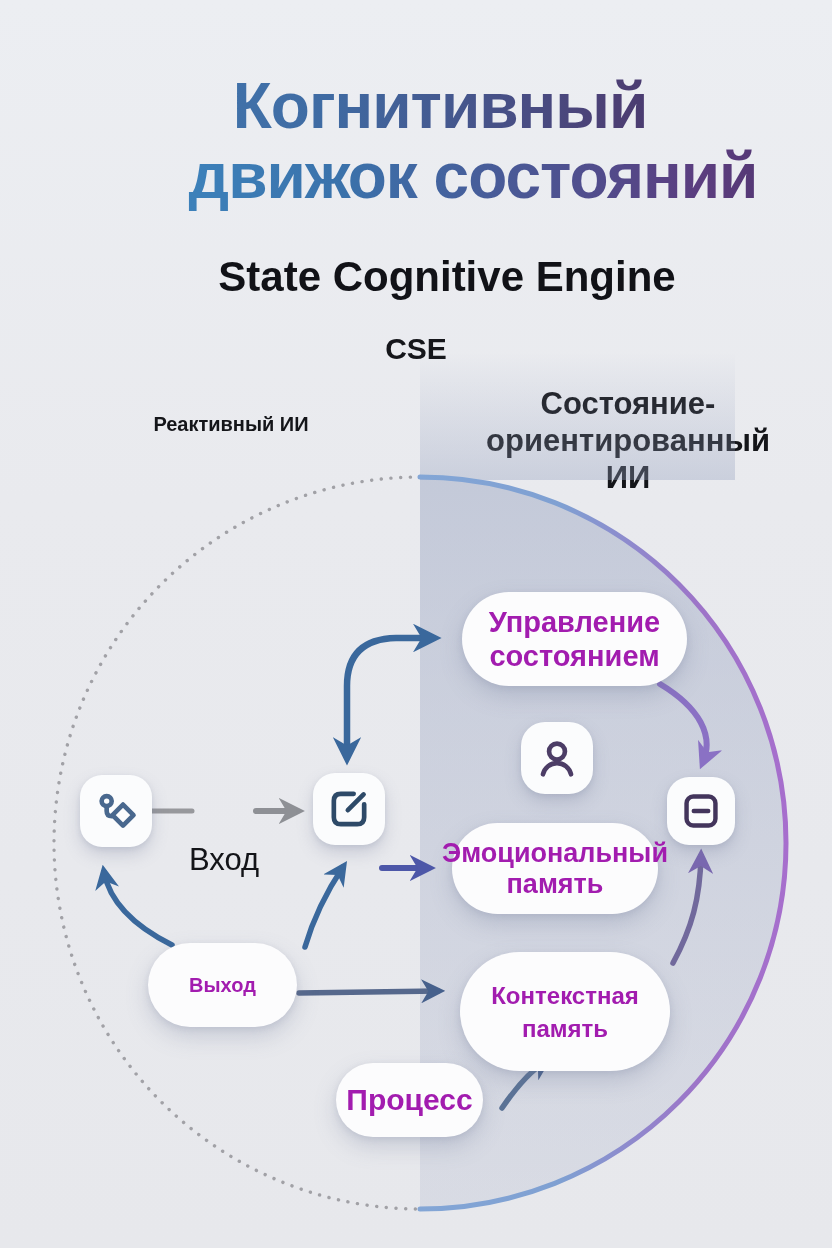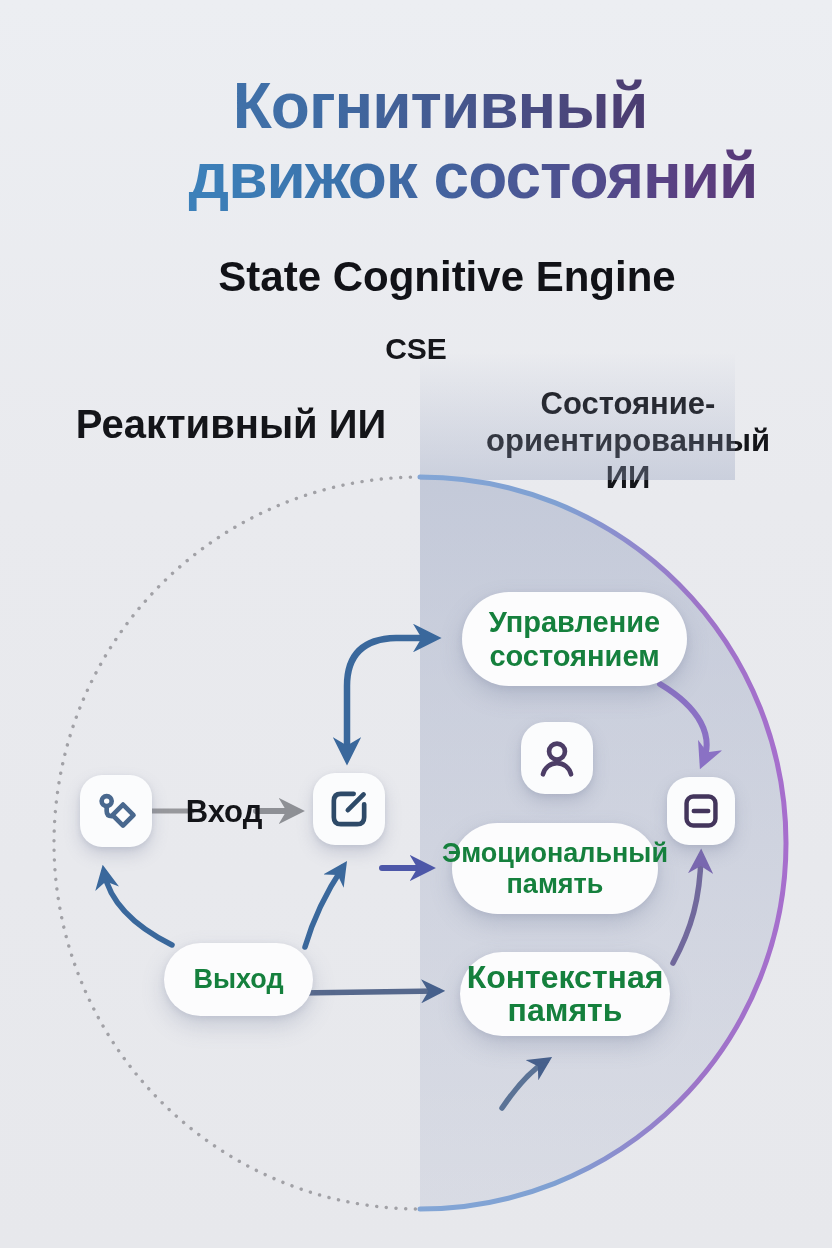--- a/index.html
+++ b/index.html
@@ -15,33 +15,33 @@
     left:0;width:832px;font-weight:700;font-size:64px;line-height:80px;
     letter-spacing:-1px;text-align:center;
     -webkit-background-clip:text;background-clip:text;color:transparent;padding-left:24px;
   }
   .title-line1{top:66px;background-image:linear-gradient(90deg,#4279b1 12%,#3f6ba3 38%,#4c3f74 72%,#432f60 92%);}
   .title-line2{top:136px;background-image:linear-gradient(90deg,#3f8dc6 4%,#3a72ab 36%,#5b3d7f 78%,#4a2f63 98%);margin-left:33px;}
   .subtitle{top:250px;left:0;width:832px;text-align:center;font-weight:600;font-size:42px;line-height:54px;color:#111217;margin-left:31px;}
   .acronym{top:329px;left:0;width:832px;text-align:center;font-weight:600;font-size:30px;line-height:40px;color:#15161a;}
   
   .region-label{font-weight:600;color:#141519;white-space:pre-line;text-align:center;}
-  .left-label{left:61px;top:404px;width:340px;font-size:40px;line-height:40px;}
+  .left-label{left:61px;top:404px;width:340px;font-size:20px;line-height:40px;}
   .right-label{left:458px;top:385px;width:340px;font-size:31px;line-height:37px;}
   
   .pill{
     background:#fcfcfd;border-radius:60px;
     box-shadow:0 10px 22px rgba(110,120,150,.26),0 2px 6px rgba(110,120,150,.16);
-    color:#15803d;font-weight:600;white-space:pre-line;
+    color:#a21caf;font-weight:600;white-space:pre-line;
   }
   .icon-square{
     background:#fbfcfd;border-radius:22px;
     box-shadow:0 8px 16px rgba(110,120,150,.25),0 2px 5px rgba(110,120,150,.15);
   }
-  .flow-word{font-weight:700;color:#131418;}
+  .flow-word{font-weight:400;color:#131418;margin-top:48px;}
   svg{display:block;}
 </style>
 </head>
 <body>
 
 <div class="stage">
 
   <div class="abs title-line title-line1">Когнитивный</div>
   <div class="abs title-line title-line2">движок состояний</div>
   <div class="abs subtitle">State Cognitive Engine</div>
@@ -137,19 +137,20 @@
       <path d="M -6.5,0 H 6.5"></path>
     </svg>
   </div>
 
   <div class="abs pill center" style="left:462px;top:592px;width:225px;height:94px;font-size:29px;line-height:34px;">Управление
 состоянием</div>
 
   <div class="abs pill center" style="left:452px;top:823px;width:206px;height:91px;font-size:27px;line-height:31px;">Эмоциональный
 память</div>
 
-  <div class="abs pill center" style="left:460px;top:952px;width:210px;height:84px;font-size:32px;line-height:33px;">Контекстная
+  <div class="abs pill center" style="left:460px;top:952px;width:210px;height:119px;font-size:24px;line-height:33px;">Контекстная
 память</div>
 
-  <div class="abs pill center" style="left:164px;top:943px;width:149px;height:73px;font-size:27px;">Выход</div>
+  <div class="abs pill center" style="left:148px;top:943px;width:149px;height:84px;font-size:20px;">Выход</div>
 
+  <div class="abs pill center" style="left:336px;top:1063px;width:147px;height:74px;font-size:30px;">Процесс</div>
 
 </div>
 
 </body></html>

